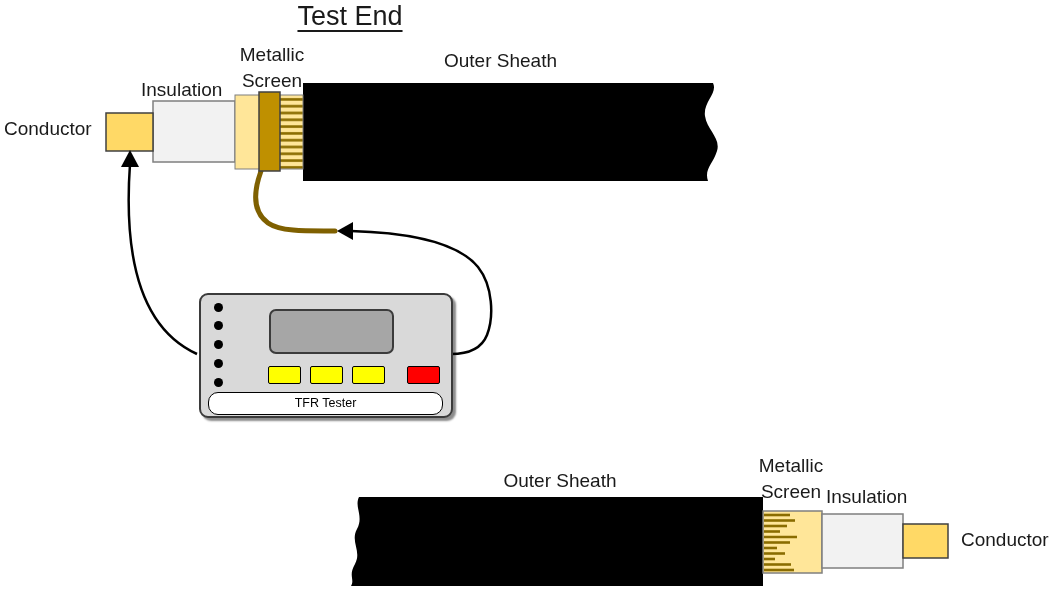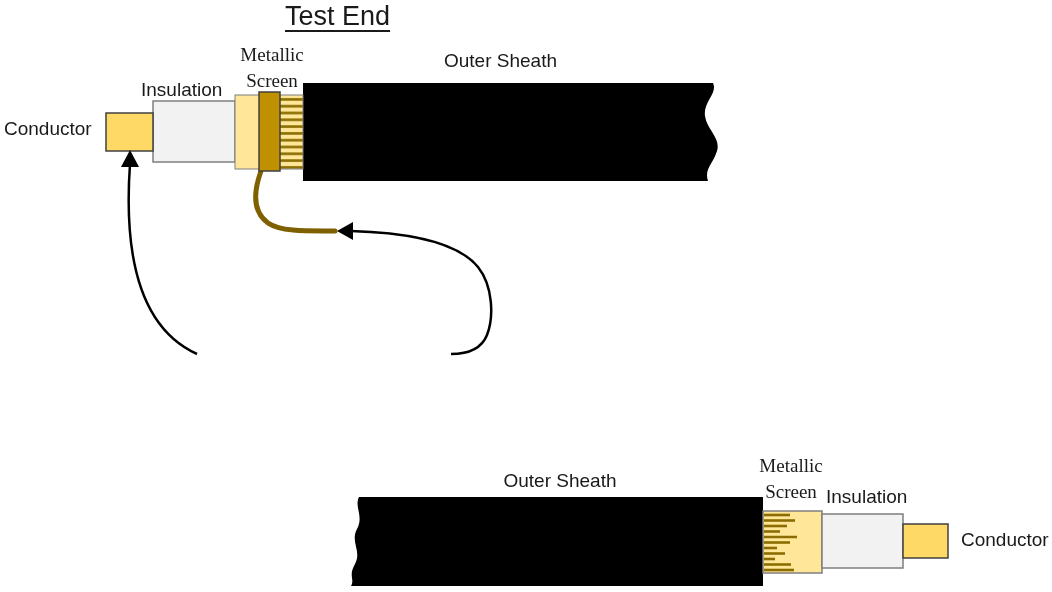--- a/index.html
+++ b/index.html
@@ -4,24 +4,24 @@
 <style>
   html,body{margin:0;padding:0;background:#fff;}
   #canvas{
     position:relative;width:1052px;height:592px;background:#fff;overflow:hidden;
     font-family:"Liberation Sans",sans-serif;color:#1a1a1a;
   }
   #shapes{position:absolute;left:0;top:0;z-index:1;}
   .lbl{position:absolute;z-index:3;font-size:19px;line-height:22px;white-space:nowrap;text-align:right;}
   .lbl.center{text-align:center;white-space:normal;}
   .title{
-    position:absolute;z-index:3;font-size:27px;line-height:30px;
+    position:absolute;z-index:3;font-size:27px;line-height:30px;text-align:center;
     text-decoration:underline;text-decoration-thickness:2px;text-underline-offset:5px;
   }
-  .two-line{line-height:26px;font-family:Liberation Serif, serif;}
+  .two-line{line-height:26px;}
   
   .device{
     position:absolute;left:199px;top:293px;width:250px;height:121px;z-index:2;
     background:var(--device_body,#d9d9d9);
     border:2px solid #3b3b3b;border-radius:9px;
     box-shadow:3px 3px 2px rgba(0,0,0,0.45);
   }
   .dot{position:absolute;left:13px;width:9px;height:9px;border-radius:50%;background:#000;}
   .display{
     position:absolute;left:68px;top:14px;width:121px;height:41px;
@@ -76,20 +76,33 @@
       <line x1="764" y1="548" x2="777" y2="548"></line>
       <line x1="764" y1="553.5" x2="785" y2="553.5"></line>
       <line x1="764" y1="559" x2="775" y2="559"></line>
       <line x1="764" y1="564.5" x2="791" y2="564.5"></line>
       <line x1="764" y1="570" x2="794" y2="570"></line>
     </g>
     <rect x="822" y="514" width="81" height="54" style="fill:var(--insulation_fill,#F2F2F2);stroke:#7f7f7f;stroke-width:1.5"></rect>
     <rect x="903" y="524" width="45" height="34" style="fill:var(--conductor_fill,#FFD966);stroke:#404040;stroke-width:1.5"></rect>
   </svg>
 
+  <div class="device">
+    <div class="dot" style="top:7.5px"></div>
+    <div class="dot" style="top:25.5px"></div>
+    <div class="dot" style="top:44.5px"></div>
+    <div class="dot" style="top:63.5px"></div>
+    <div class="dot" style="top:82.5px"></div>
+    <div class="display"></div>
+    <div class="btn yellow" style="left:67px"></div>
+    <div class="btn yellow" style="left:109px"></div>
+    <div class="btn yellow" style="left:151px"></div>
+    <div class="btn red" style="left:206px"></div>
+    <div class="nameplate">TFR Tester</div>
+  </div>
 
   <div class="title" style="left:285px;top:1px;width:130px">Test End</div>
   <div class="lbl center two-line" style="left:222px;top:42px;width:100px">
     <span>Metallic</span><br>
     <span>Screen</span>
   </div>
   <div class="lbl" style="left:141px;top:79px">Insulation</div>
   <div class="lbl" style="left:4px;top:118px">Conductor</div>
   <div class="lbl center" style="left:428px;top:50px;width:145px">Outer Sheath</div>
 

